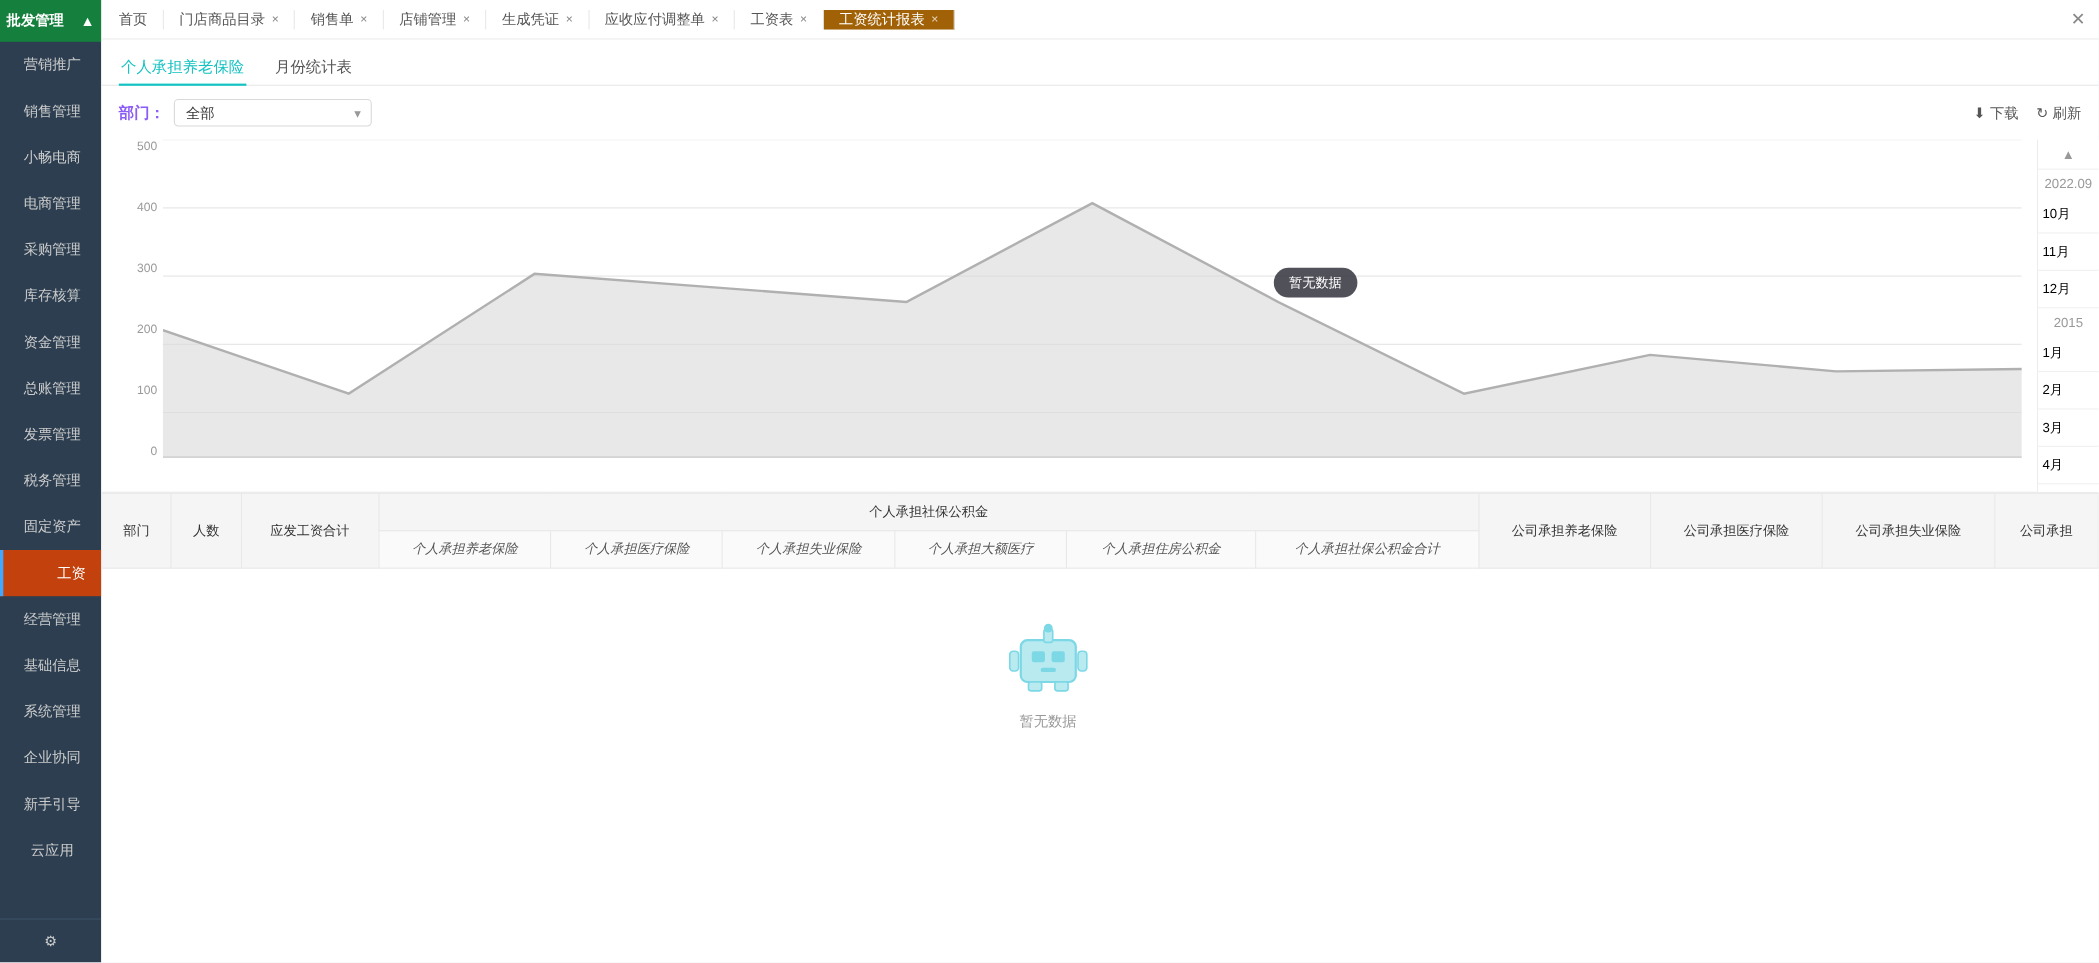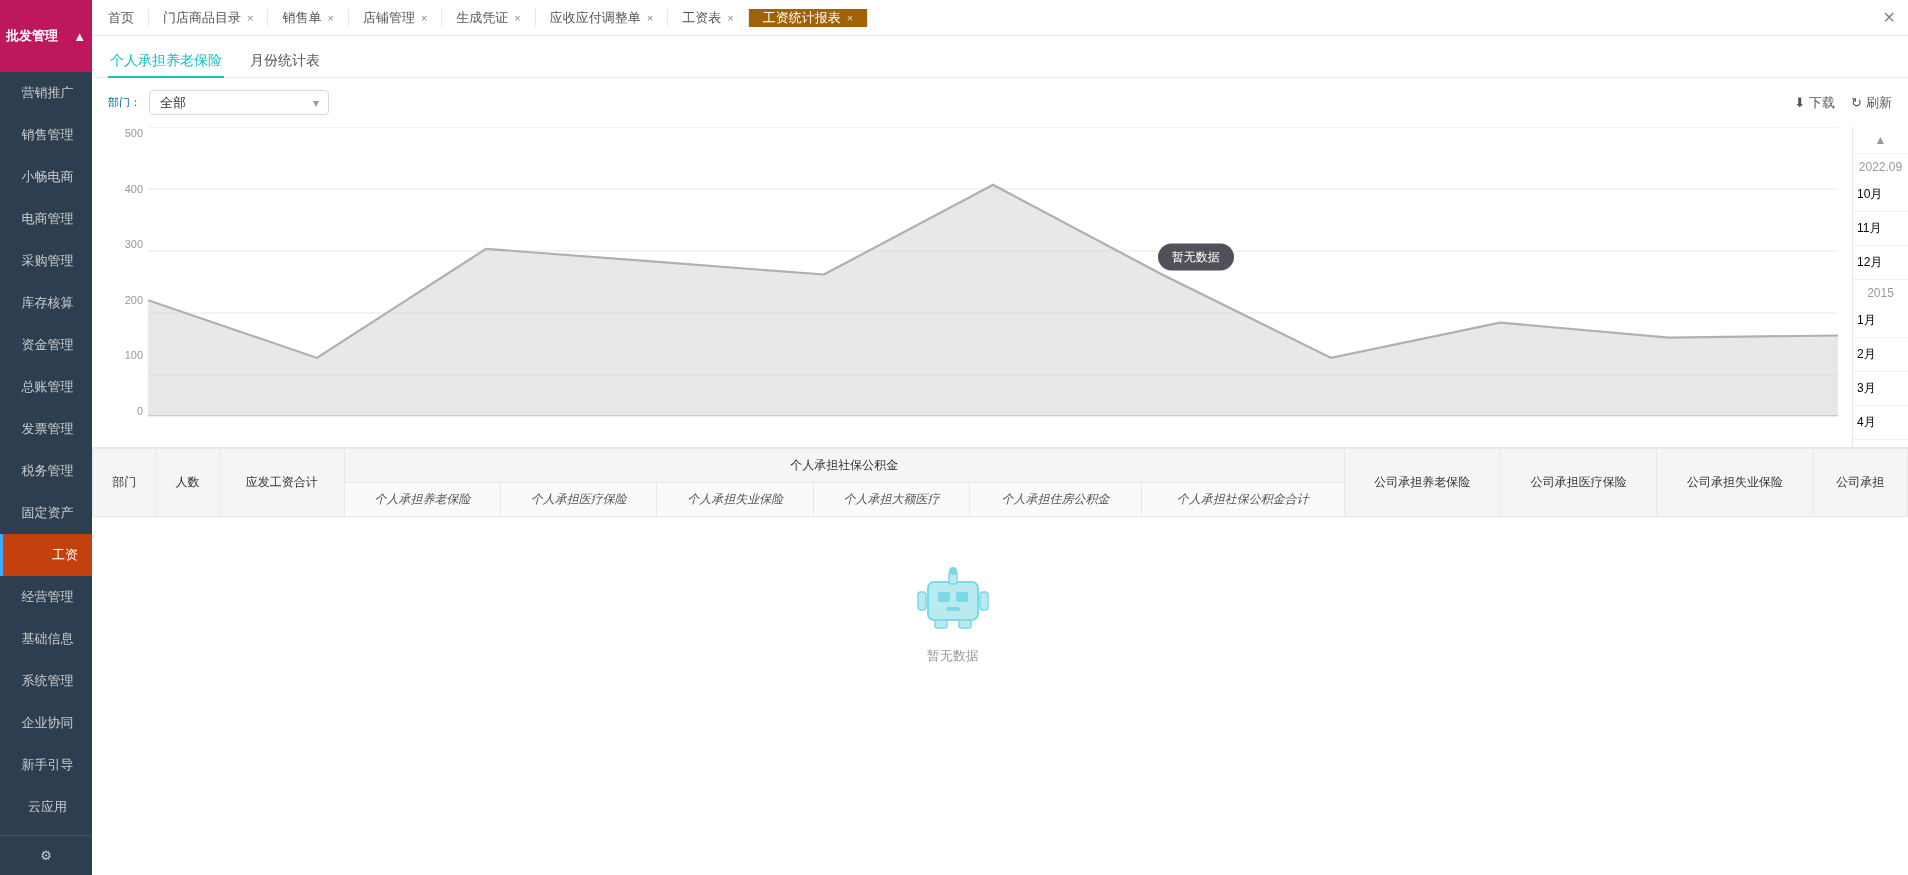--- a/index.html
+++ b/index.html
@@ -10,22 +10,22 @@
       width: 92px;
       background: #2c3e50;
       display: flex;
       flex-direction: column;
       align-items: center;
       height: 100%;
       flex-shrink: 0;
     }
     .sidebar-header {
       width: 100%;
-      background: #be185d;
-      padding: 27px 6px;
+      background: #15803d;
+      padding: 10px 6px;
       color: #fff;
       font-size: 13px;
       display: flex;
       align-items: center;
       justify-content: space-between;
       cursor: pointer;
     }
     .sidebar-header span { font-weight: bold; }
     .sidebar-item {
       width: 100%;
@@ -161,21 +161,21 @@
     .toolbar-btn {
       display: flex;
       align-items: center;
       gap: 4px;
       cursor: pointer;
       color: #555;
       font-size: 13px;
     }
 
     
-    .dept-label { color: #0369a1; font-size: 11px; }
+    .dept-label { color: #8b5cf6; font-size: 14px; font-weight: bold; }
     .dept-select {
       border: 1px solid #d9d9d9;
       border-radius: 4px;
       padding: 4px 30px 4px 10px;
       font-size: 13px;
       color: #333;
       background: #fff;
       appearance: none;
       width: 180px;
       cursor: pointer;

